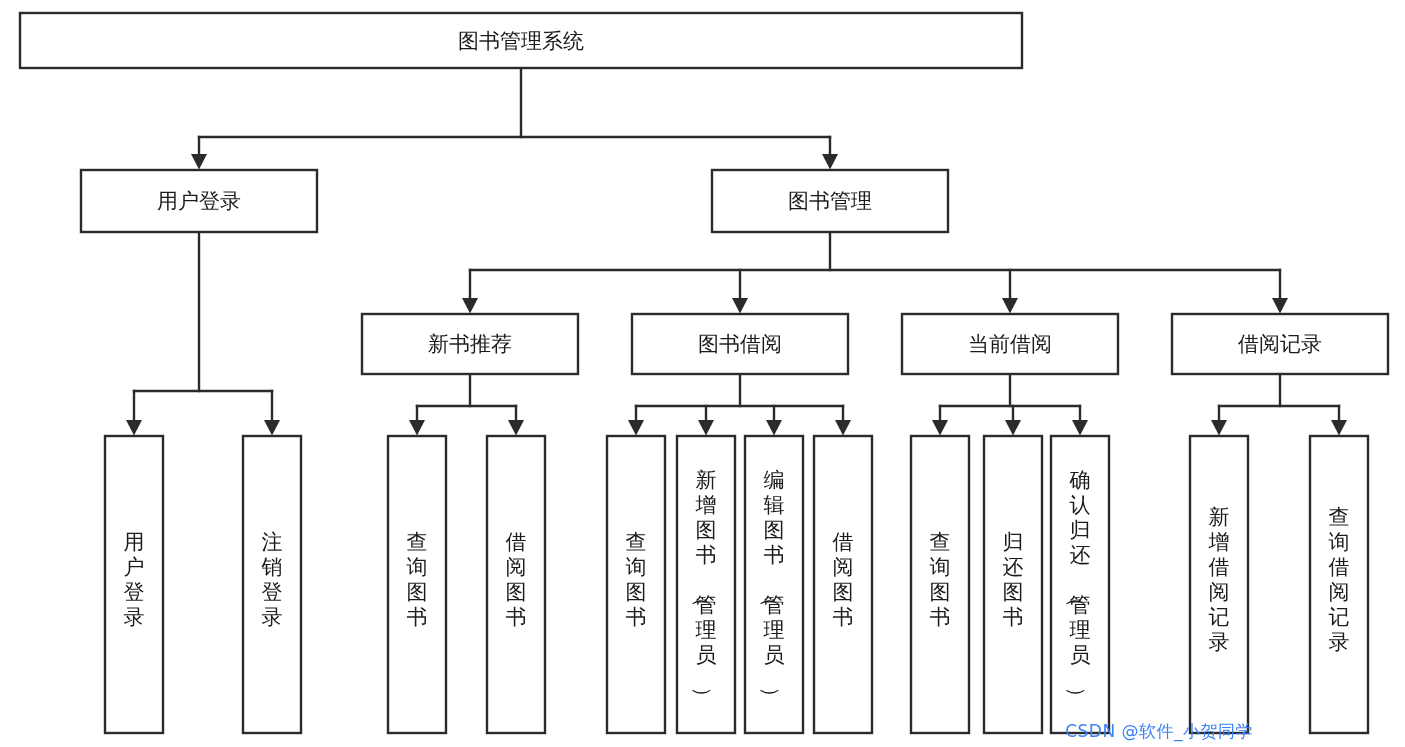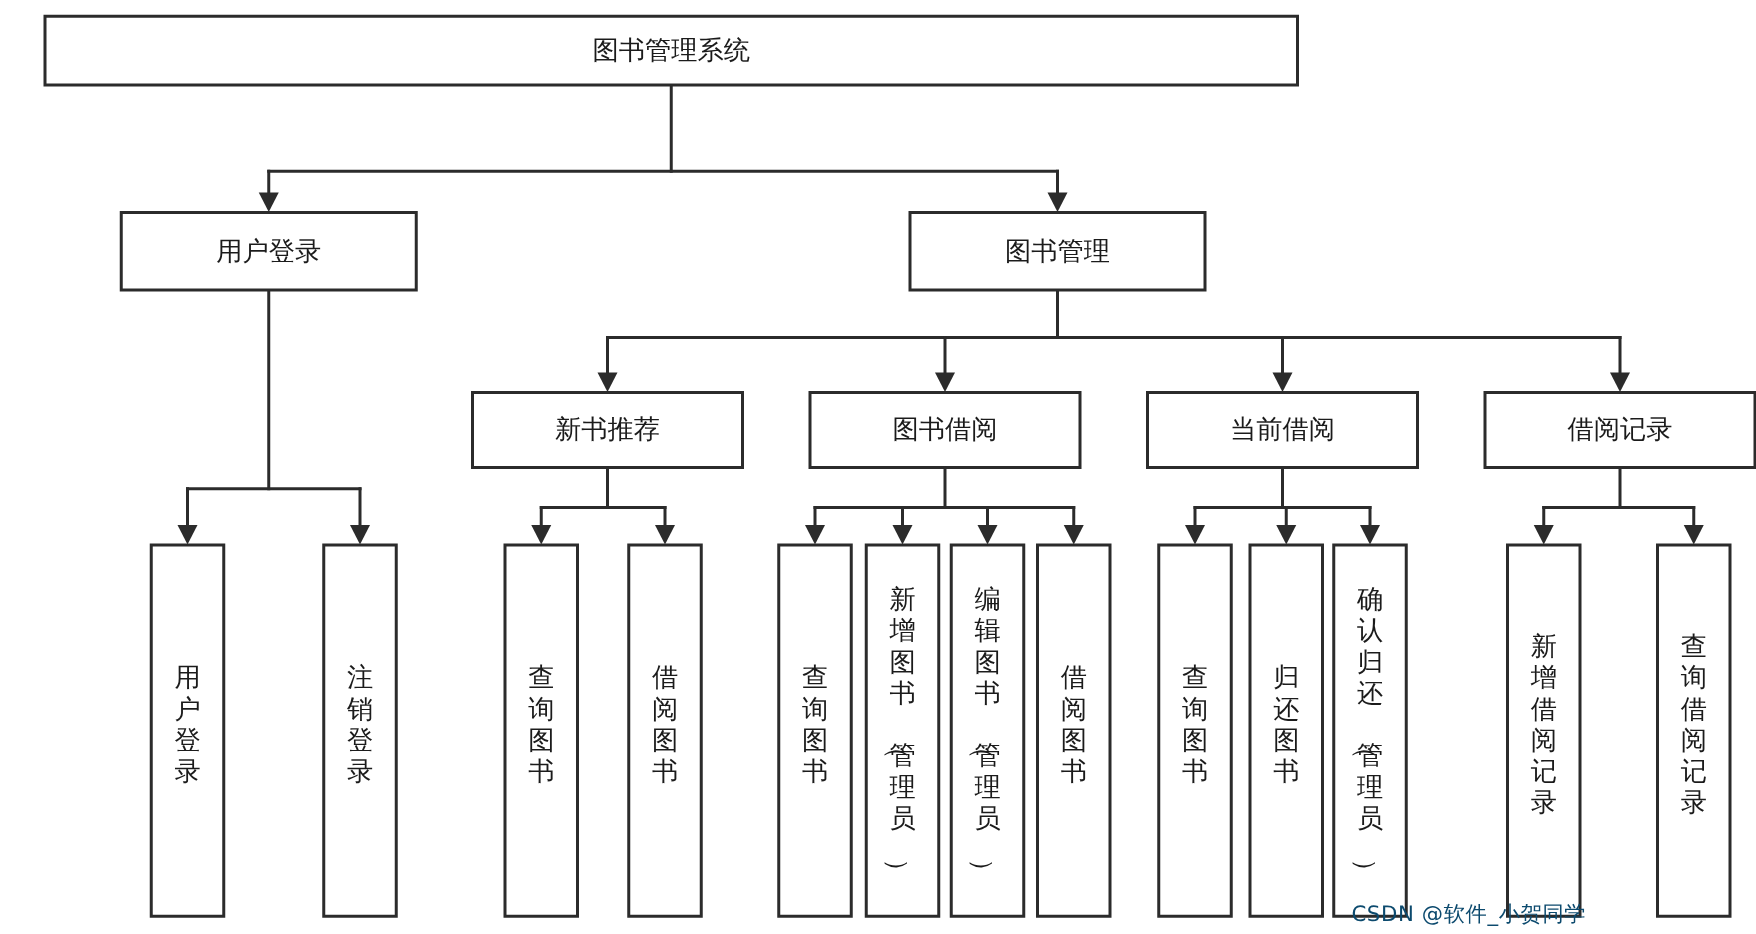--- a/index.html
+++ b/index.html
@@ -11,21 +11,20 @@
     width: 1405px;
     height: 747px;
     font-family: "Liberation Sans", "DejaVu Sans", sans-serif;
     overflow: hidden;
     position: relative;
   }
   #diagram-root {
     position: relative;
     width: 1265px;
     height: 747px;
-    margin-left: 16px;
   }
   svg#tree-svg {
     position: absolute;
     left: 0;
     top: 0;
     width: 1405px;
     height: 747px;
   }
   .node-box {
     fill: #ffffff;
@@ -55,21 +54,21 @@
     font-size: 21px;
     fill: #1b1b1b;
     text-anchor: middle;
   }
   .watermark {
     position: absolute;
     right: 12px;
     bottom: 4px;
     font-family: "DejaVu Sans", "Liberation Sans", sans-serif;
     font-size: 17px;
-    color: #0c4a6e;
+    color: #3b82f6;
     letter-spacing: 0.5px;
     user-select: none;
     white-space: nowrap;
   }
 </style>
 </head>
 <body>
 
 <div id="diagram-root">
   <svg id="tree-svg" viewBox="0 0 1405 747" preserveAspectRatio="none">

